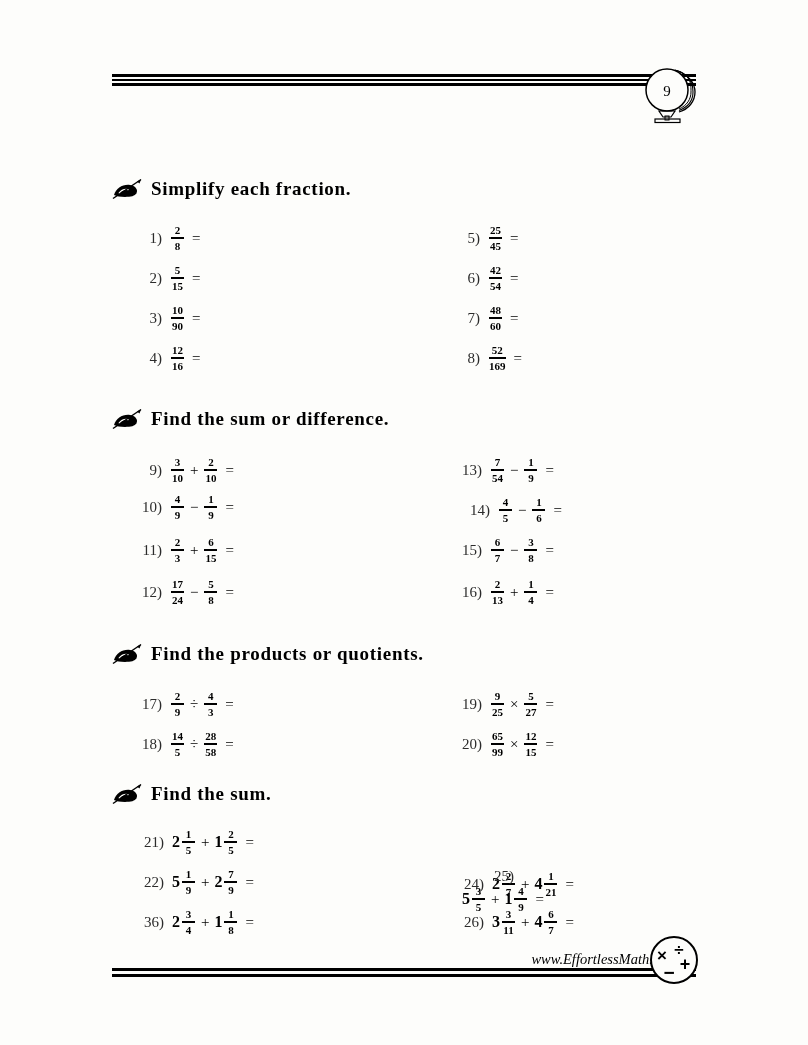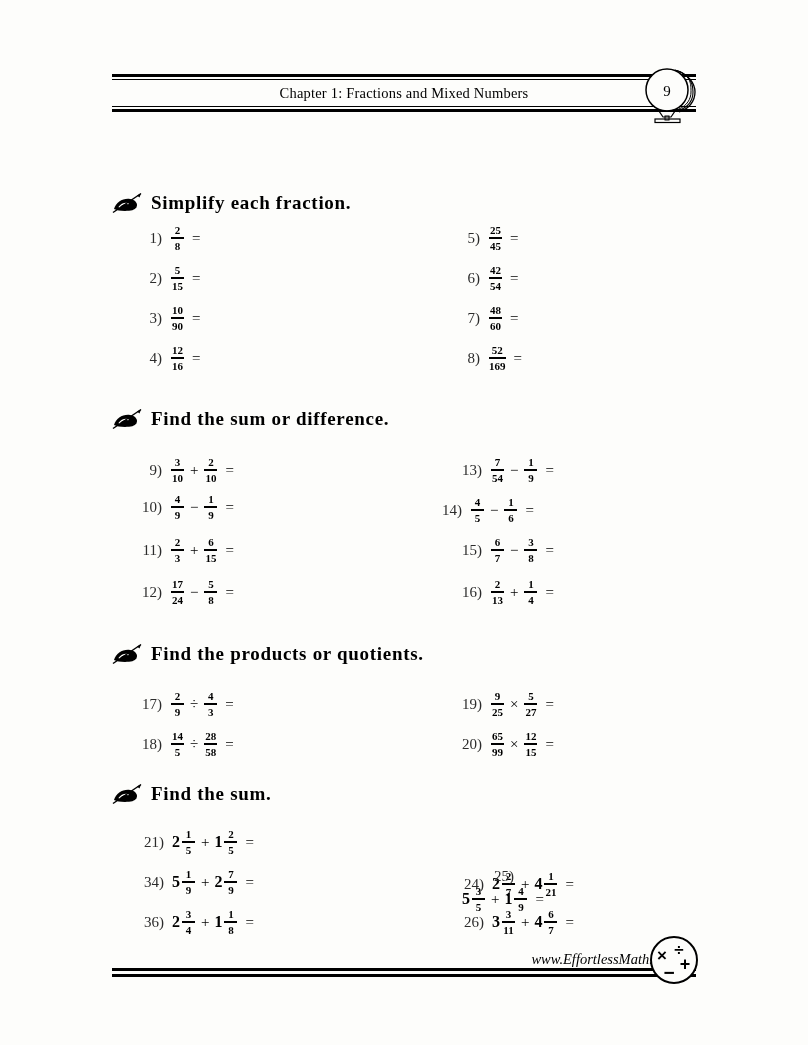--- a/index.html
+++ b/index.html
@@ -211,44 +211,41 @@
 </style>
 </head>
 <body>
 
 <div class="page">
 
   <div class="header">
     <div class="rule-thick"></div>
     <div class="header-gap-top"></div>
     <div class="rule-thin"></div>
-    <div class="header-title-row">
-      <span class="header-title">Chapter 1: Fractions and Mixed Numbers</span>
-    </div>
     <div class="rule-thin"></div>
     <div class="header-gap-top"></div>
     <div class="rule-thick"></div>
   </div>
 
   <div class="globe">
     <svg width="56" height="62" viewBox="0 0 56 62">
       <circle cx="22" cy="26" r="21" fill="#fdfdfb" stroke="#000" stroke-width="1.5"></circle>
       <path d="M30 6 C44 10 50 20 50 28 C50 37 44 45 34 48" fill="none" stroke="#000" stroke-width="1.3"></path>
       <path d="M32 6.5 C45 11 48 20 48 28 C48 36 43 43 34 46.5" fill="none" stroke="#000" stroke-width="1.1"></path>
       <path d="M34 7.5 C46 12.5 46 20 46 28 C46 35 42 41.5 34 45" fill="none" stroke="#000" stroke-width="1"></path>
       <path d="M14 47 L30 47 L26 53 L18 53 Z" fill="none" stroke="#000" stroke-width="1.2"></path>
       <rect x="20" y="52" width="4" height="4" fill="none" stroke="#000" stroke-width="1"></rect>
       <rect x="10" y="55" width="25" height="3.5" fill="none" stroke="#000" stroke-width="1.2"></rect>
     </svg>
     <div class="page-number">9</div>
   </div>
 
 
   <div id="content-root">
-      <div class="section-head" style="top: 192px;">
+      <div class="section-head" style="top: 178px;">
         <span class="quill-icon">
           <svg width="30" height="22" viewBox="0 0 30 22">
             <path d="M2 17 C4 10 11 6 18 7 C22 7.6 25 10 25 13 C25 16 22 18.5 17 18.8 C10 19.2 5 18.6 2 17 Z" fill="#000"></path>
             <path d="M7 15.5 C9 12.5 13 11 16.5 11.6" fill="none" stroke="#fdfdfb" stroke-width="1.4"></path>
             <line x1="1" y1="20.5" x2="29" y2="1.5" stroke="#000" stroke-width="1.5"></line>
             <path d="M25 3.5 L29 1.5 L27.5 5.5 Z" fill="#000"></path>
           </svg>
         </span>
         <span class="section-title">Simplify each fraction.</span>
       </div>
@@ -465,21 +462,21 @@
           <span class="expr">
             <span class="frac">
               <span class="num">1</span>
               <span class="bar"></span>
               <span class="den">9</span>
             </span>
           </span>
           <span class="eq">=</span>
         </span>
       </div>
-      <div class="problem" style="left: 432px; top: 496px; justify-content: center;">
+      <div class="problem" style="left: 460px; top: 496px; justify-content: center;">
         <span class="pnum" style="width: 30px;">14)</span>
         <span class="expr" style="margin-left: 8px;">
           <span class="expr">
             <span class="frac">
               <span class="num">4</span>
               <span class="bar"></span>
               <span class="den">5</span>
             </span>
           </span>
           <span class="op">−</span>
@@ -658,21 +655,21 @@
             <span class="frac">
               <span class="num">2</span>
               <span class="bar"></span>
               <span class="den">5</span>
             </span>
           </span>
           <span class="eq">=</span>
         </span>
       </div>
       <div class="problem" style="left: 134px; top: 868px;">
-        <span class="pnum" style="width: 30px;">34)</span>
+        <span class="pnum" style="width: 30px;">22)</span>
         <span class="expr" style="margin-left: 8px;">
           <span class="expr">
             <span class="whole">5</span>
             <span class="frac">
               <span class="num">1</span>
               <span class="bar"></span>
               <span class="den">9</span>
             </span>
           </span>
           <span class="op">+</span>

